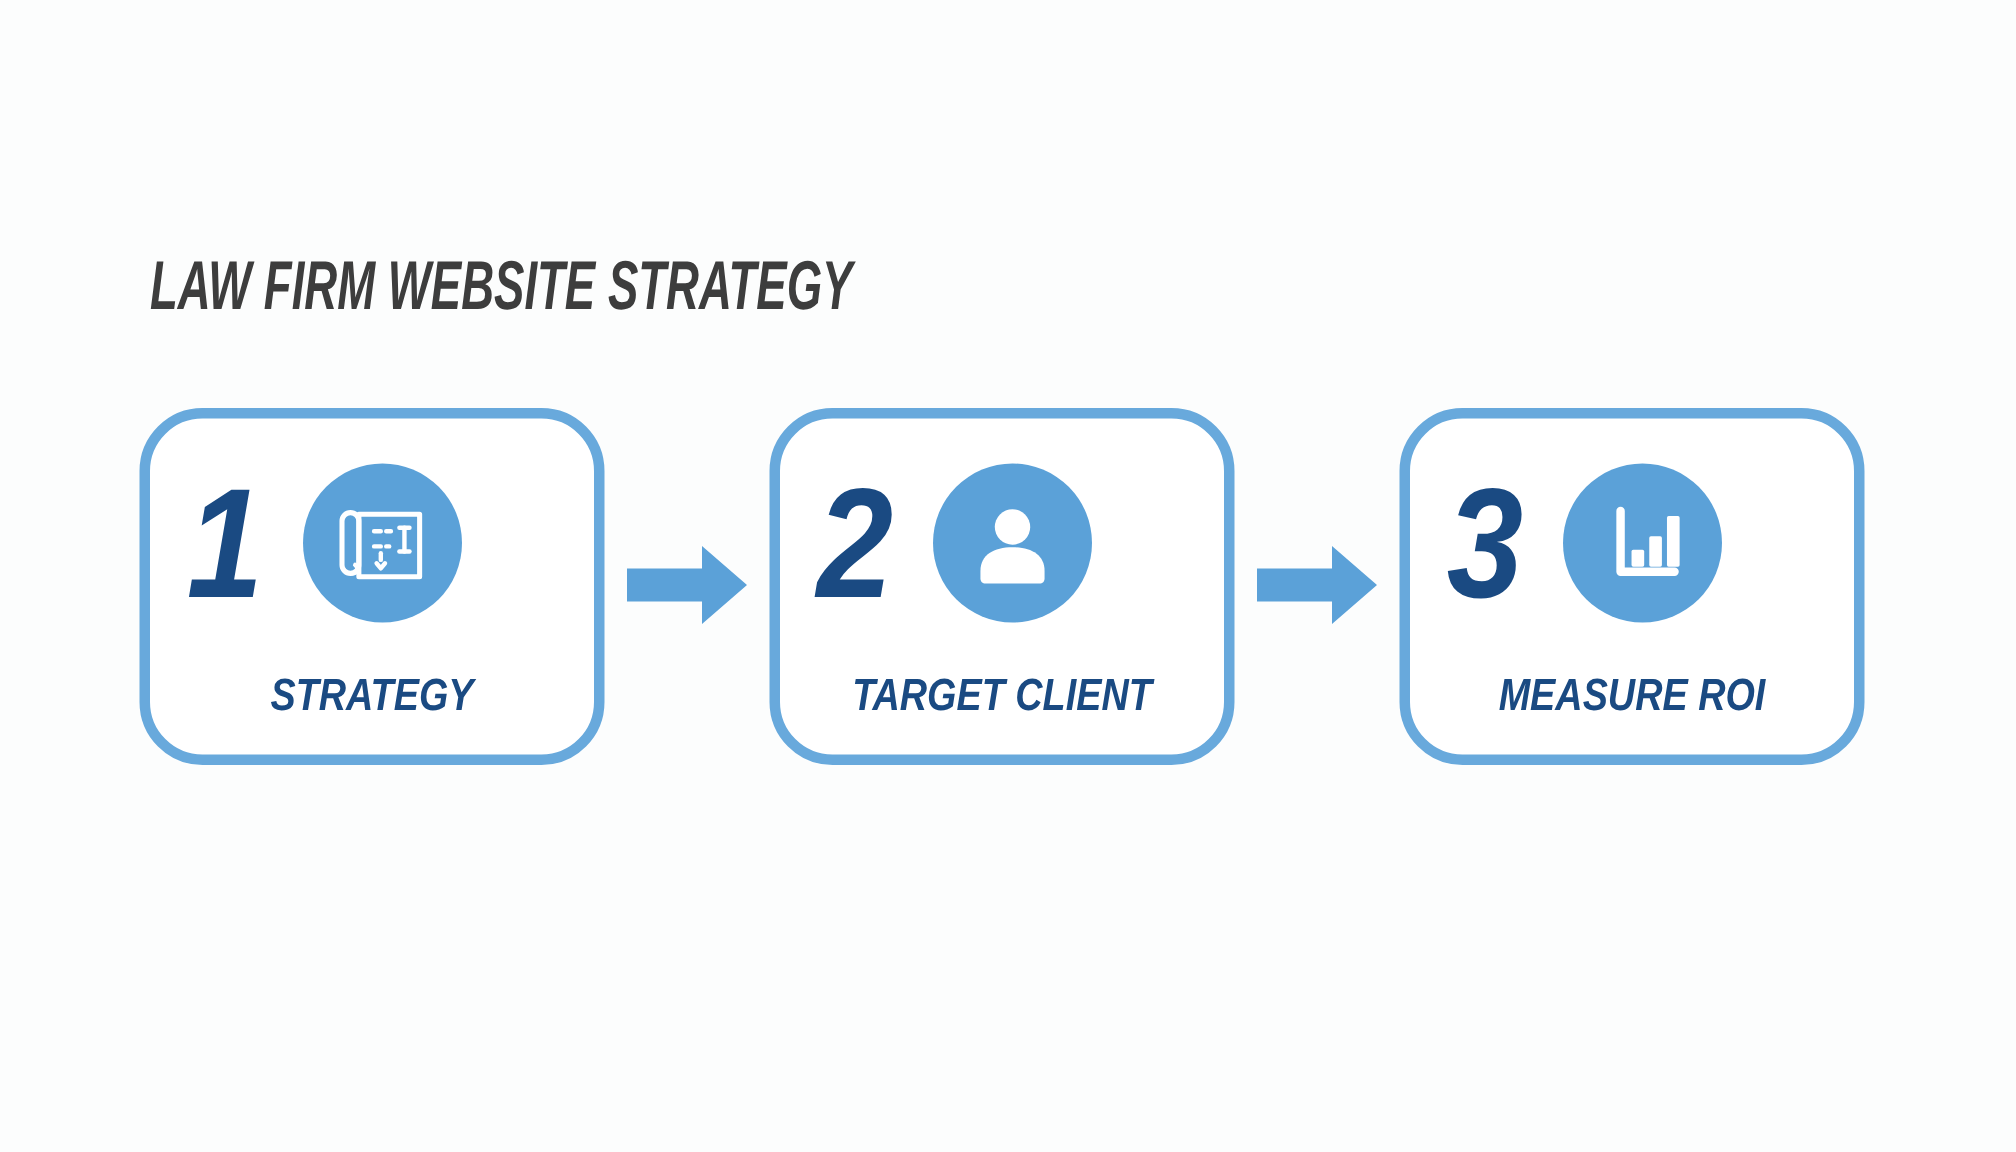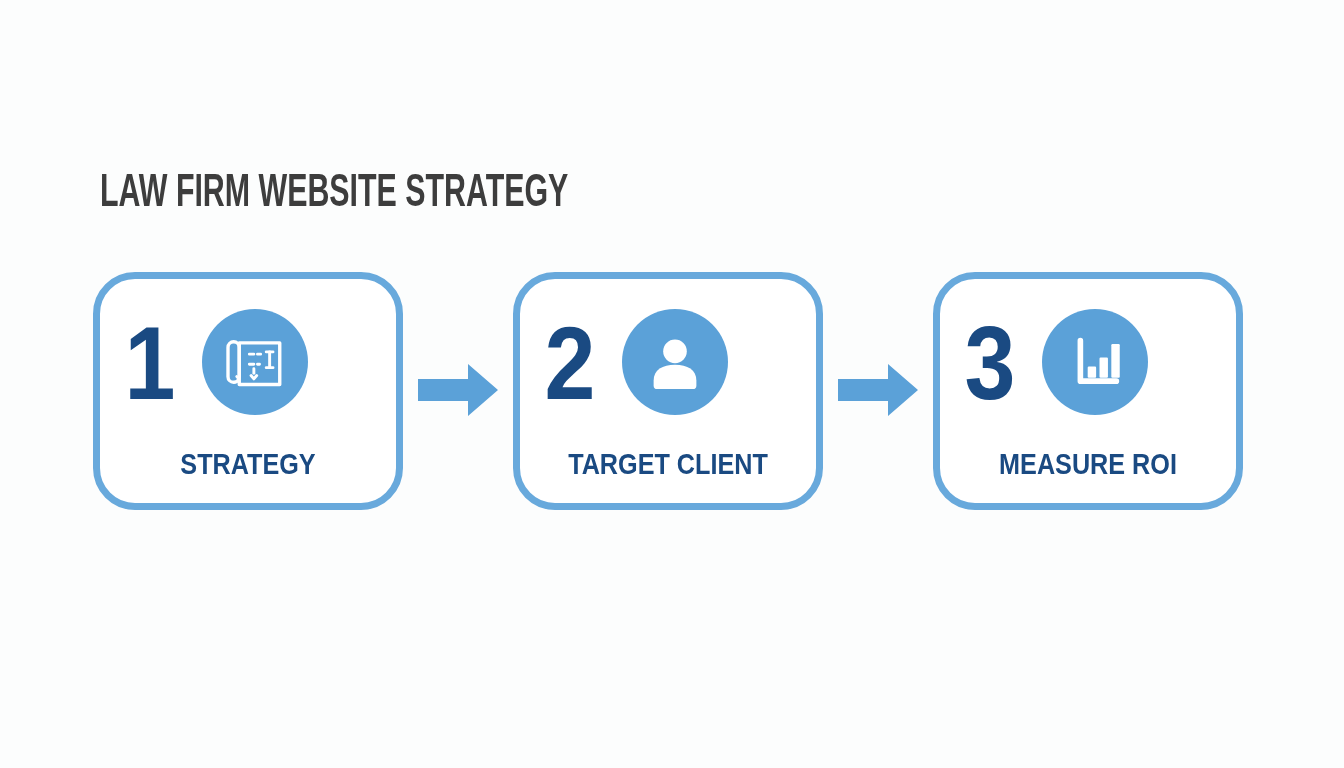--- a/index.html
+++ b/index.html
@@ -10,21 +10,21 @@
     --background:#fcfdfd;
     --box-background:#ffffff;
   }
   *{margin:0;padding:0;box-sizing:border-box;}
   html,body{width:1344px;height:768px;overflow:hidden;}
   body{
     background:var(--background);
     font-family:"Liberation Sans","DejaVu Sans",sans-serif;
     position:relative;
   }
-  .canvas{position:absolute;inset:0;}
+  .canvas{position:absolute;inset:0;font-style:italic;}
   .title{
     position:absolute;
     left:100px; top:163px;
     font-size:46px;
     font-weight:700;
     color:var(--title-gray);
     letter-spacing:0px;
     white-space:nowrap;
     transform:scaleX(0.66);
     transform-origin:left center;

